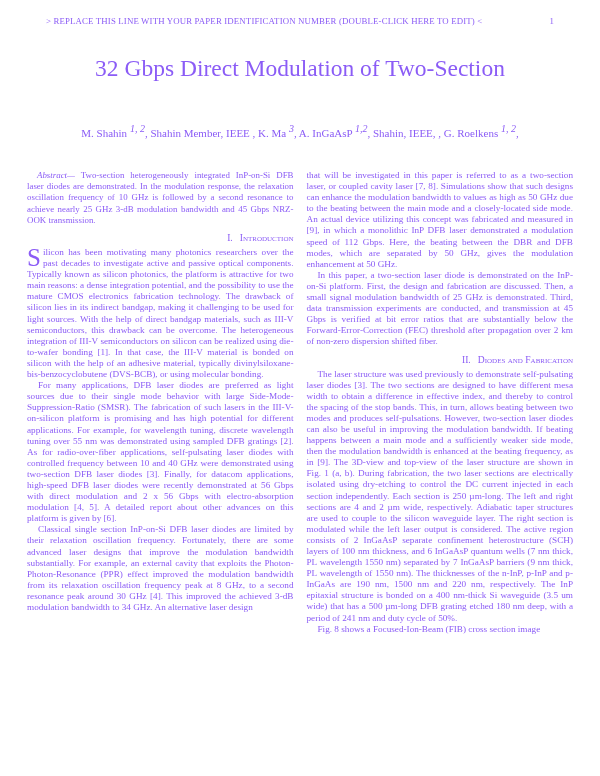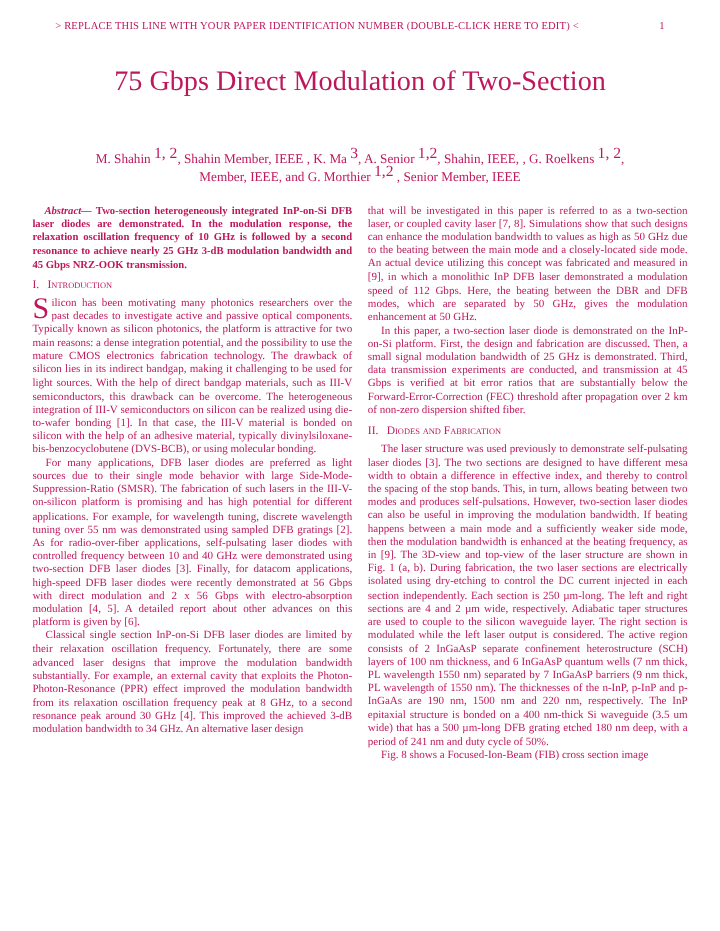--- a/index.html
+++ b/index.html
@@ -1,21 +1,21 @@
 <!DOCTYPE html>
 <html><head>
 <meta charset="utf-8">
 <style>
   html, body { margin: 0; padding: 0; background: #ffffff; }
   .page {
     position: relative;
     width: 600px;
     height: 776px;
     background: #ffffff;
-    color: #be185d;
+    color: #8b5cf6;
     font-family: "Liberation Serif", serif;
     overflow: hidden;
     box-sizing: border-box;
     border-radius: 12px;
   }
   .running-header {
     position: absolute;
     top: 16px;
     left: 46px;
     right: 40px;
@@ -38,42 +38,42 @@
   }
   .authors {
     position: absolute;
     top: 126px;
     left: 30px;
     width: 540px;
     text-align: center;
     font-size: 11px;
     line-height: 15px;
   }
-  .authors sup { font-size: 13px; line-height: 0; }
+  .authors sup { font-size: 10px; line-height: 0; font-style: italic; }
   .columns {
     position: absolute;
     top: 170px;
     left: 27px;
     width: 546px;
     display: flex;
     gap: 13px;
   }
   .col { flex: 1; min-width: 0; text-align: justify; }
   p { margin: 0; }
   .abstract {
-    font-weight: bold;
+    font-weight: normal;
     font-size: 8.9px;
     line-height: 11.2px;
     text-indent: 10px;
     margin-bottom: 6px;
   }
   .abstract .lbl { font-style: italic; }
   .sec-heading {
     margin: 6px 0 4px 0;
-    text-align: left;
+    text-align: right;
     font-size: 9.6px;
     font-weight: normal;
   }
   .sec-heading .sec-num { margin-right: 7px; }
   .sc { font-variant: small-caps; }
   .body {
     font-size: 9.2px;
     line-height: 11.1px;
     text-indent: 11px;
   }
@@ -89,26 +89,25 @@
 <body>
 
 <div class="page">
 
   <div class="running-header">
     <span class="rh-text">&gt; REPLACE THIS LINE WITH YOUR PAPER IDENTIFICATION NUMBER (DOUBLE-CLICK HERE TO EDIT) &lt;</span>
     <span class="page-num">1</span>
   </div>
 
   <h1 class="title">
-    <span>75 Gbps Direct Modulation of Two-Section</span><br>
+    <span>32 Gbps Direct Modulation of Two-Section</span><br>
   </h1>
 
   <div class="authors">
-    <span><span>M. Shahin </span><sup>1, 2</sup><span>, Shahin Member, IEEE , K. Ma </span><sup>3</sup><span>, A. Senior </span><sup>1,2</sup><span>, Shahin, IEEE, , G. Roelkens </span><sup>1, 2</sup><span>,</span></span><br>
-    <span><span>Member, IEEE, and G. Morthier </span><sup>1,2</sup><span> , Senior Member, IEEE</span></span>
+    <span><span>M. Shahin </span><sup>1, 2</sup><span>, Shahin Member, IEEE , K. Ma </span><sup>3</sup><span>, A. InGaAsP </span><sup>1,2</sup><span>, Shahin, IEEE, , G. Roelkens </span><sup>1, 2</sup><span>,</span></span><br>
   </div>
 
   <div class="columns">
 
     <div class="col">
       <p class="abstract"><span class="lbl">Abstract—</span><span> Two-section heterogeneously integrated InP-on-Si DFB laser diodes are demonstrated. In the modulation response, the relaxation oscillation frequency of 10 GHz is followed by a second resonance to achieve nearly 25 GHz 3-dB modulation bandwidth and 45 Gbps NRZ-OOK transmission.</span></p>
 
 
       <h2 class="sec-heading"><span class="sec-num">I.</span><span class="sc">Introduction</span></h2>
 

